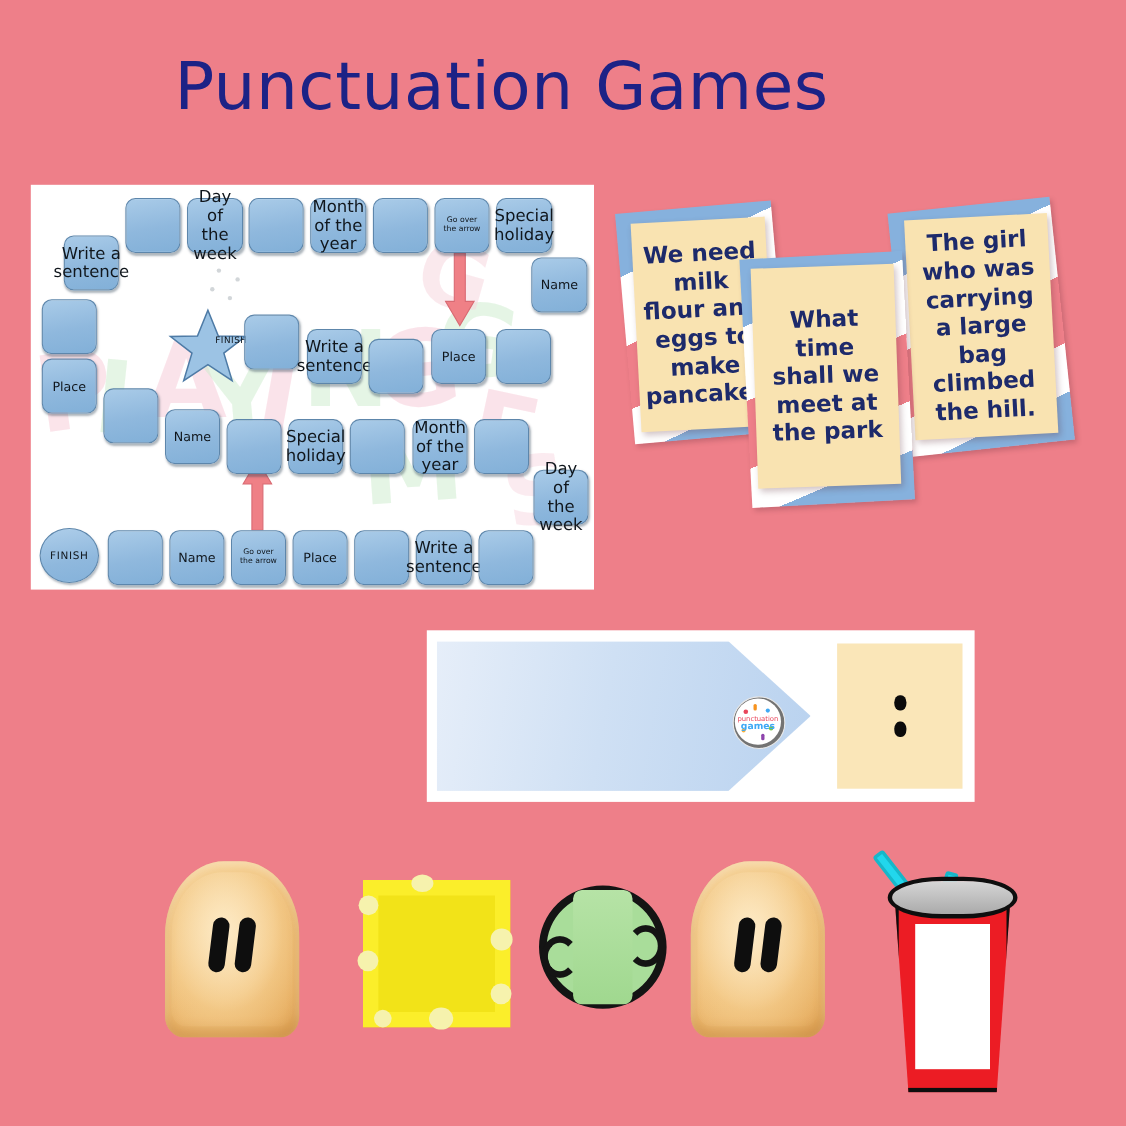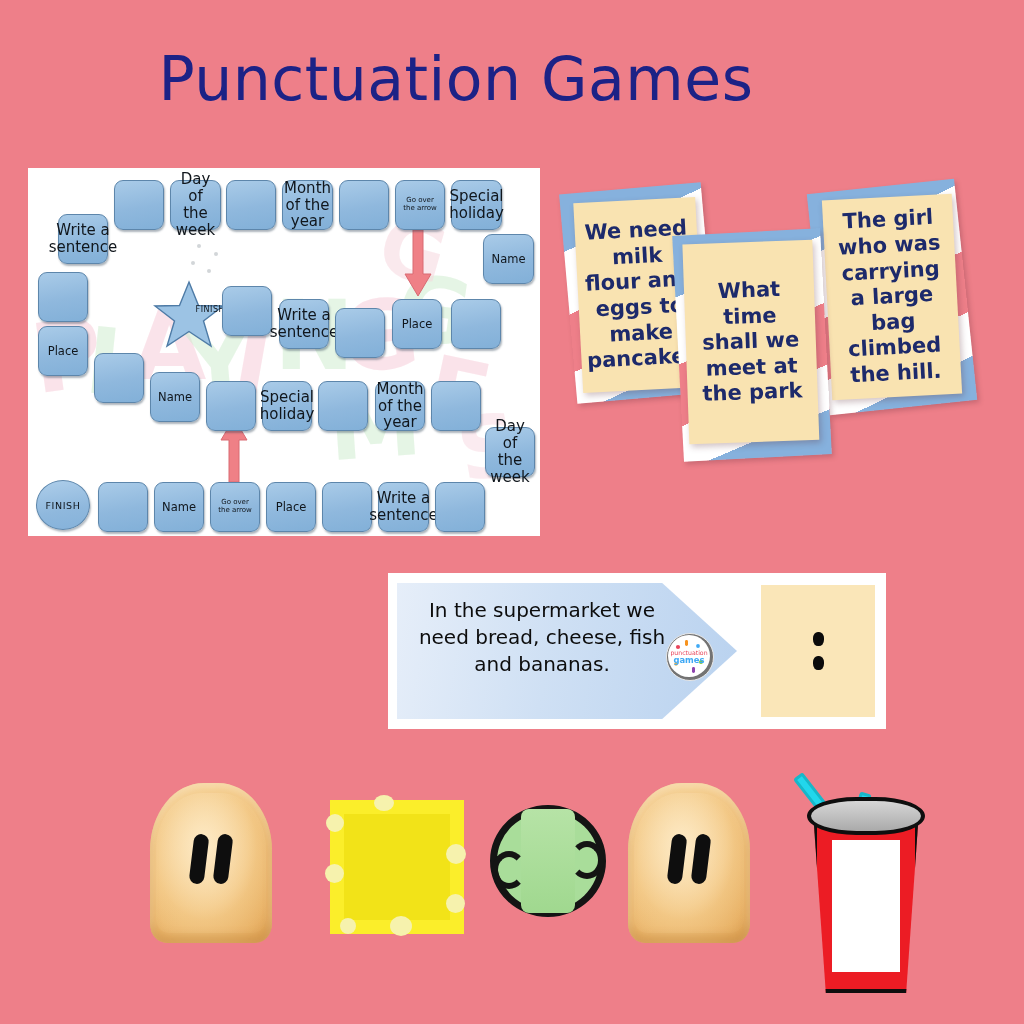--- a/index.html
+++ b/index.html
@@ -418,21 +418,20 @@
   <div class="card" style="left:678px; top:232px; width:148px; height:226px; transform:rotate(-3deg);">
     <div class="card-back"></div>
     <div class="card-front" style="left:8px; top:10px; width:130px; height:200px; transform:rotate(1deg);">
       <span>What time shall we meet at the park</span>
     </div>
   </div>
 
   <div class="banner">
     <div class="banner-inner">
       <div class="banner-blue"></div>
-      <div class="banner-text">In the supermarket we need bread, cheese, fish and bananas.</div>
       <div class="banner-logo">
         <svg width="44" height="44" viewBox="0 0 44 44">
           <circle cx="22" cy="22" r="21" fill="#ffffff"></circle>
           <circle cx="11" cy="13" r="2.1" fill="#e8455b"></circle>
           <circle cx="31" cy="12" r="1.9" fill="#3fa9f5"></circle>
           <circle cx="34" cy="28" r="2.0" fill="#7ac943"></circle>
           <circle cx="9" cy="30" r="1.8" fill="#fbb03b"></circle>
           <rect x="18" y="6" width="3" height="6" rx="1.4" fill="#f7931e"></rect>
           <rect x="25" y="33" width="3" height="6" rx="1.4" fill="#8e44ad"></rect>
           <text x="22" y="21" font-size="6.2" font-family="DejaVu Sans, sans-serif" text-anchor="middle" fill="#e8455b">punctuation</text>

